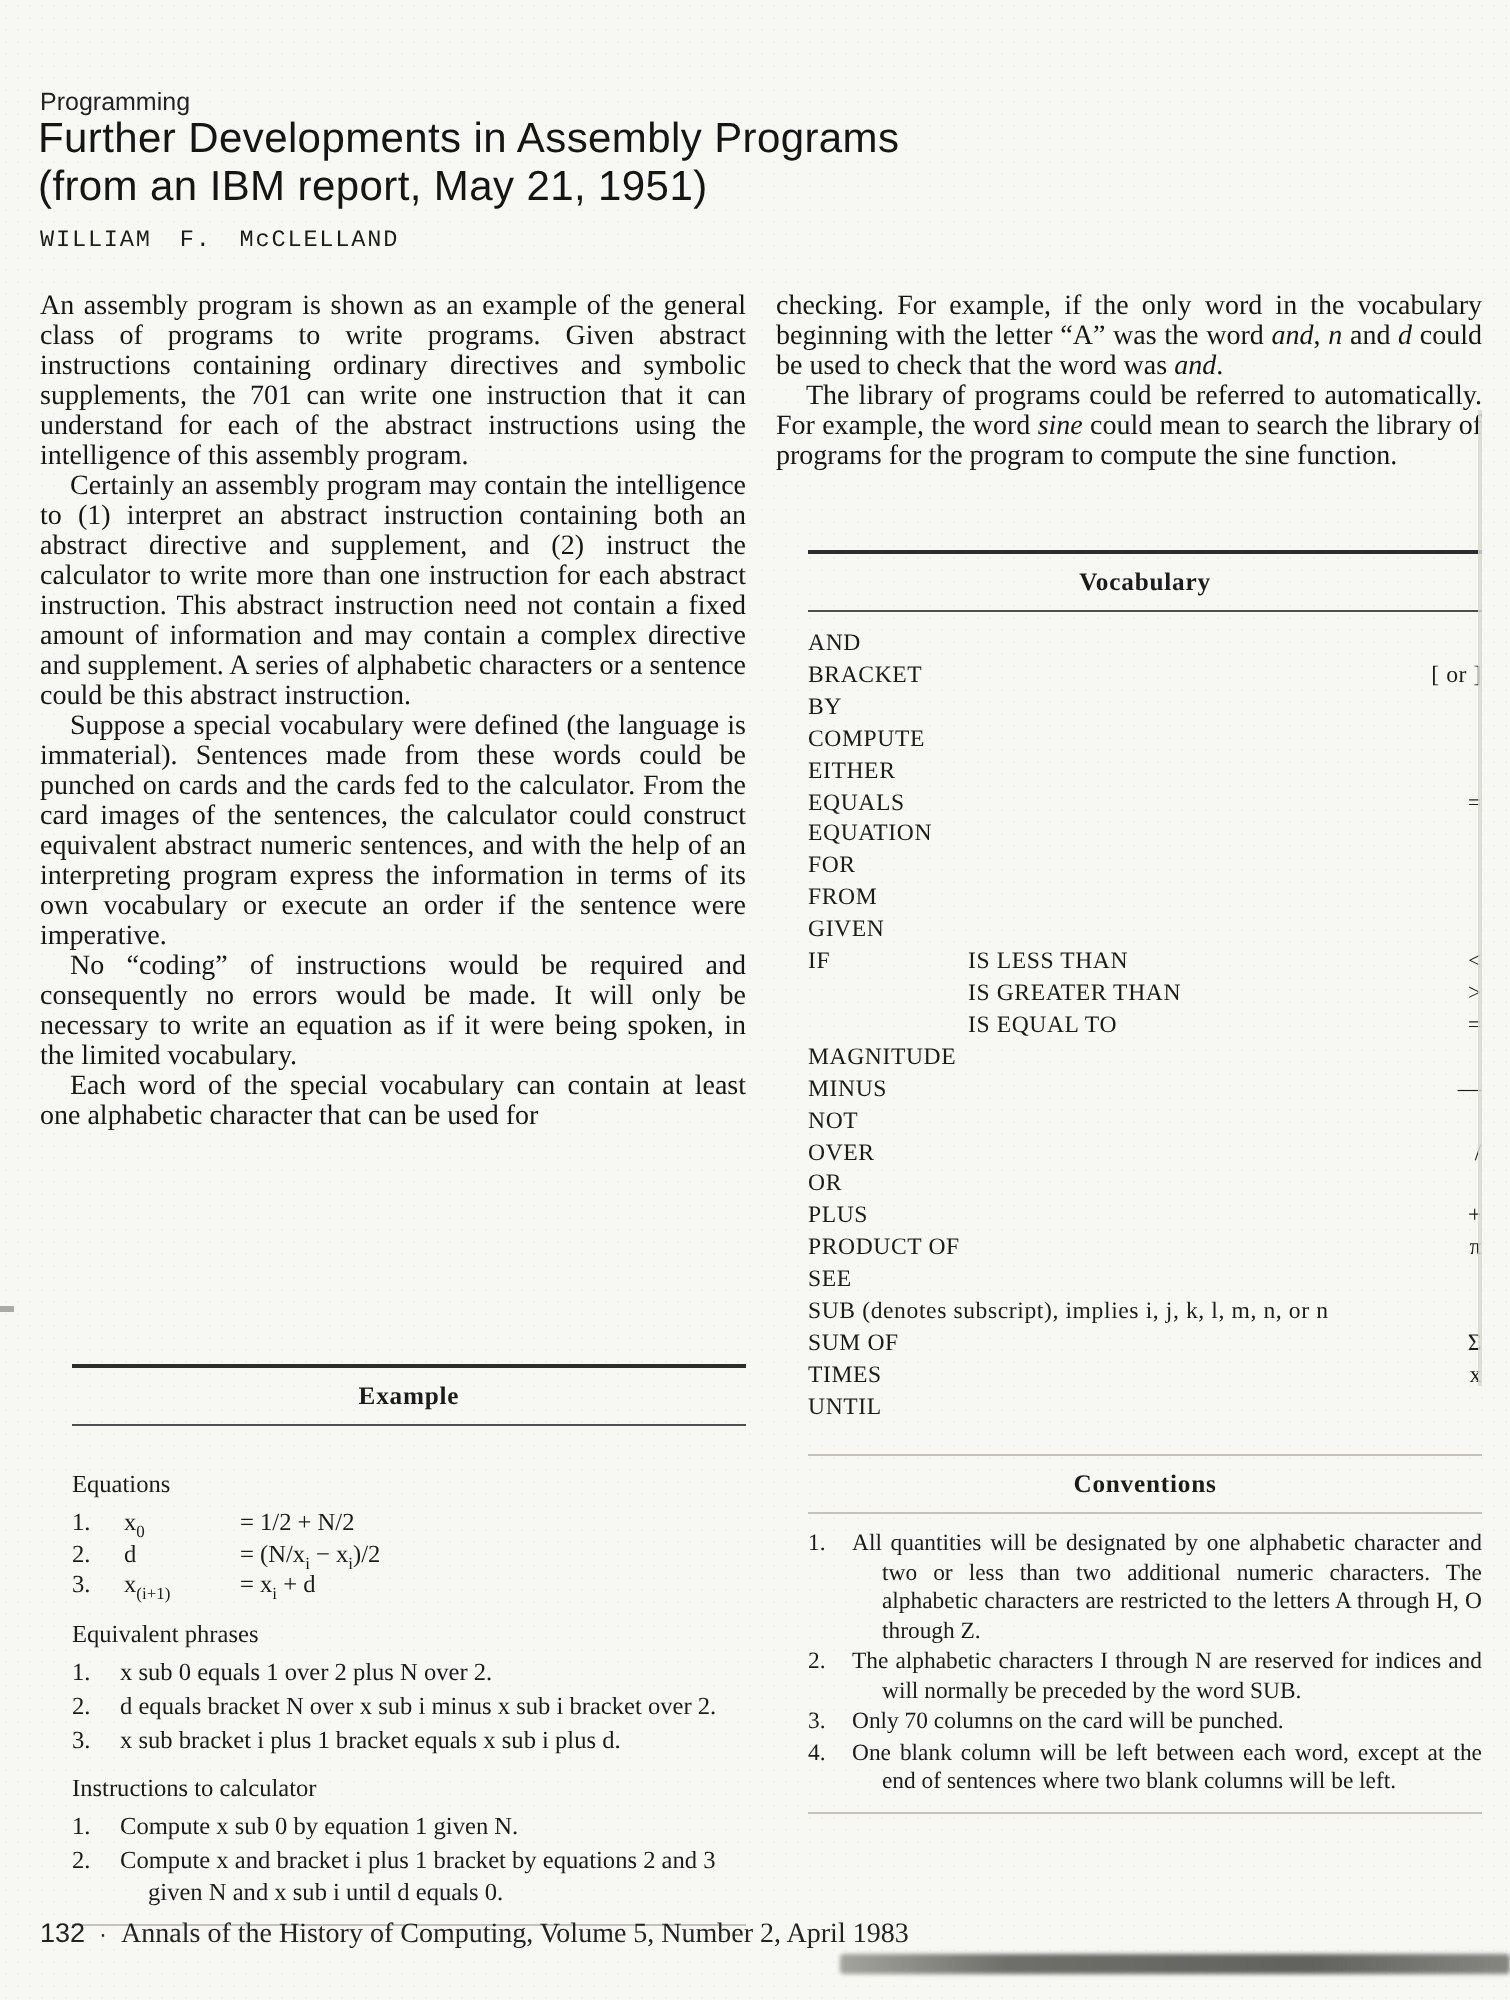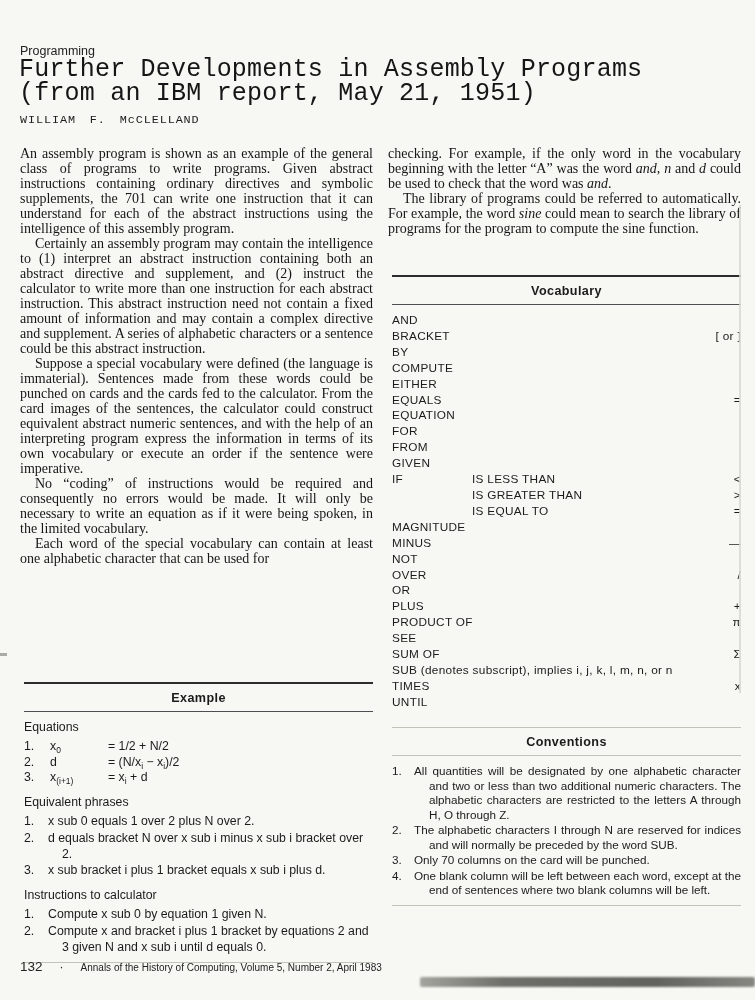--- a/index.html
+++ b/index.html
@@ -6,73 +6,73 @@
   .page{
     position:relative;width:755px;height:1000px;margin:0 auto;
     background-color:#f7f7f3;
     background-image:radial-gradient(rgba(60,60,55,0.03) 0.5px, transparent 0.6px);
     background-size:6px 6px;
     font-family:"Liberation Serif", serif;
     color:#1a1a1a;overflow:hidden;
   }
   
   .kicker{position:absolute;left:20px;top:6px;font-family:"Liberation Sans",sans-serif;font-size:12.5px;color:#222;margin-top:38px;}
-  .title{position:absolute;left:19px;top:58px;font-family:Liberation Mono, monospace;font-size:25px;line-height:24px;letter-spacing:.2px;color:#151515;}
+  .title{position:absolute;left:19px;top:58px;font-family:Liberation Sans, sans-serif;font-size:21px;line-height:24px;letter-spacing:.2px;color:#151515;}
   .author{position:absolute;left:20px;top:113px;font-family:Liberation Mono, monospace;font-size:11.8px;letter-spacing:.9px;word-spacing:6px;color:#1c1c1c;}
 
   
   .col{position:absolute;top:146px;width:353px;height:840px;}
   .col-left{left:20px;}
   .col-right{left:388px;}
   .bodytext{font-size:14px;line-height:15px;text-align:justify;color:#161616;}
   .bodytext p{margin:0;}
   .bodytext p + p{text-indent:15px;}
   .clip-left{height:536px;overflow:hidden;}
   .clip-right{height:126px;overflow:hidden;}
 
   
-  .panel{position:absolute;left:4px;right:0;font-family:Liberation Sans, sans-serif;color:#1b1b1b;}
+  .panel{position:absolute;left:16px;right:0;font-family:Liberation Serif, serif;color:#1b1b1b;}
   .rule-heavy{border-top:2px solid #2d2d2d;}
   .rule-med{border-top:1px solid #4e4e50;}
   .rule-faint{border-top:1px solid #c3c3ba;}
   .panel-heading{text-align:center;font-weight:700;font-size:12.6px;letter-spacing:.4px;padding:7px 0 6px;}
 
   
   .vocab-list{padding-top:8px;font-size:11.8px;line-height:15.9px;letter-spacing:.3px;}
   .vrow{display:flex;align-items:baseline;}
   .v-term{flex:0 0 auto;min-width:72px;white-space:nowrap;padding-right:8px;}
   .v-phrase{flex:1 1 auto;white-space:nowrap;}
   .v-sym{flex:0 0 auto;margin-left:auto;text-align:left;}
 
   
-  .ex-content{padding-top:8px;font-size:12.3px;line-height:15.8px;}
+  .ex-content{padding-top:8px;font-size:12.3px;line-height:15.8px;margin-top:14px;}
   .section-label{margin:5px 0 3px;}
   .section-label:first-child{margin-top:0;}
   .eq-row{display:flex;}
   .eq-n{flex:0 0 26px;}
   .eq-lhs{flex:0 0 58px;}
   .eq-rhs{flex:1;}
   sub{font-size:8.5px;line-height:0;}
   .num-item{display:flex;margin-top:1px;}
   .ni-n{flex:0 0 24px;}
   .ni-t{flex:1;padding-left:14px;text-indent:-14px;}
   .ex-bottom{margin-top:7px;}
 
   
   .conv-list{padding-top:7px;font-size:11.7px;line-height:14.5px;}
   .conv-item{display:flex;margin-top:1px;}
   .conv-n{flex:0 0 22px;}
   .conv-t{flex:1;padding-left:15px;text-indent:-15px;text-align:justify;}
   .conv-bottom{margin-top:7px;}
 
   
-  .footer{position:absolute;left:20px;top:959px;display:flex;align-items:baseline;gap:17px;font-family:"Liberation Sans",sans-serif;color:#232323;}
+  .footer{position:absolute;left:20px;top:959px;display:flex;align-items:baseline;gap:7px;font-family:"Liberation Sans",sans-serif;color:#232323;}
   .f-num{font-size:13.5px;}
   .f-dot{font-size:12px;}
-  .f-journal{font-size:10px;}
+  .f-journal{font-size:14px;font-family:Liberation Serif, serif;}
 
   
   .edge-streak{position:absolute;left:739px;top:205px;width:2px;height:488px;background:#d9d9d2;opacity:.85;}
   .bottom-band{position:absolute;left:420px;top:977px;width:335px;height:10px;border-radius:2px;
     background:linear-gradient(90deg,#90908a,#4e4e49 25%,#3d3d39 70%,#6b6b66);filter:blur(1px);opacity:.8;}
   .speck{position:absolute;left:0;top:653px;width:7px;height:3px;background:#8a8a85;opacity:.7;}
 </style>
 </head>
 <body>
 
@@ -291,29 +291,29 @@
             <span class="v-sym">π</span>
           </div>
 
           <div class="vrow">
             <span class="v-term">SEE</span>
             <span class="v-phrase"></span>
             <span class="v-sym"></span>
           </div>
 
           <div class="vrow">
+            <span class="v-term">SUB (denotes subscript), implies i, j, k, l, m, n, or n</span>
+            <span class="v-phrase"></span>
+            <span class="v-sym"></span>
+          </div>
+
+          <div class="vrow">
             <span class="v-term">SUM OF</span>
             <span class="v-phrase"></span>
             <span class="v-sym">Σ</span>
-          </div>
-
-          <div class="vrow">
-            <span class="v-term">SUB (denotes subscript), implies i, j, k, l, m, n, or n</span>
-            <span class="v-phrase"></span>
-            <span class="v-sym"></span>
           </div>
 
           <div class="vrow">
             <span class="v-term">TIMES</span>
             <span class="v-phrase"></span>
             <span class="v-sym">x</span>
           </div>
 
           <div class="vrow">
             <span class="v-term">UNTIL</span>

